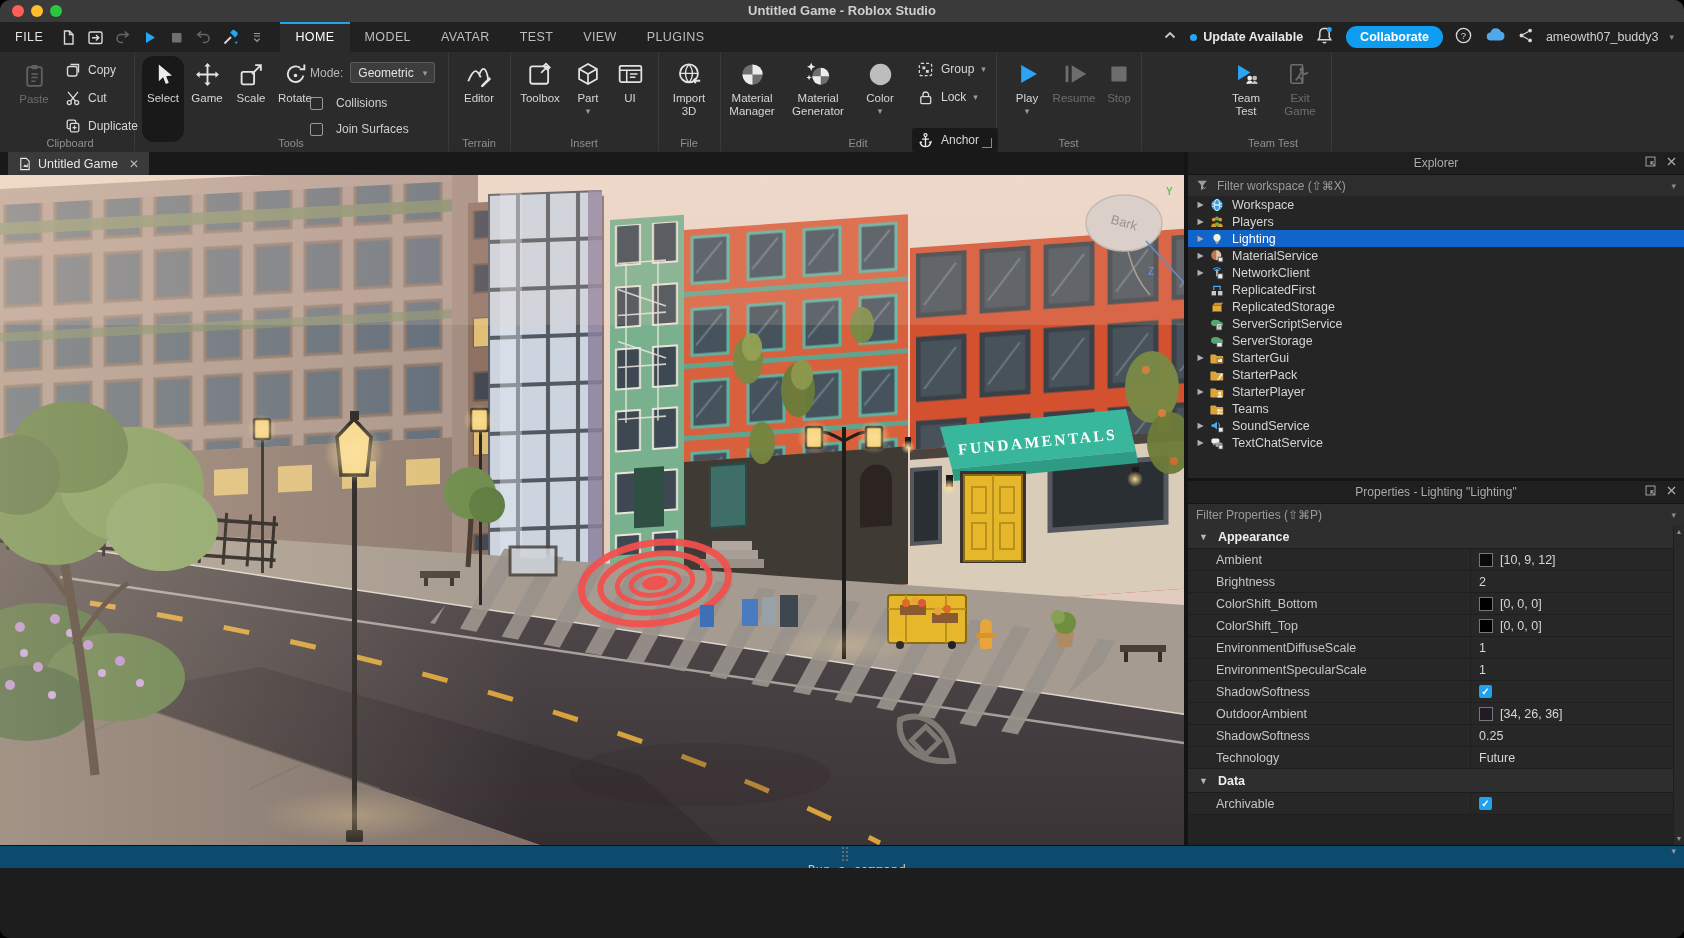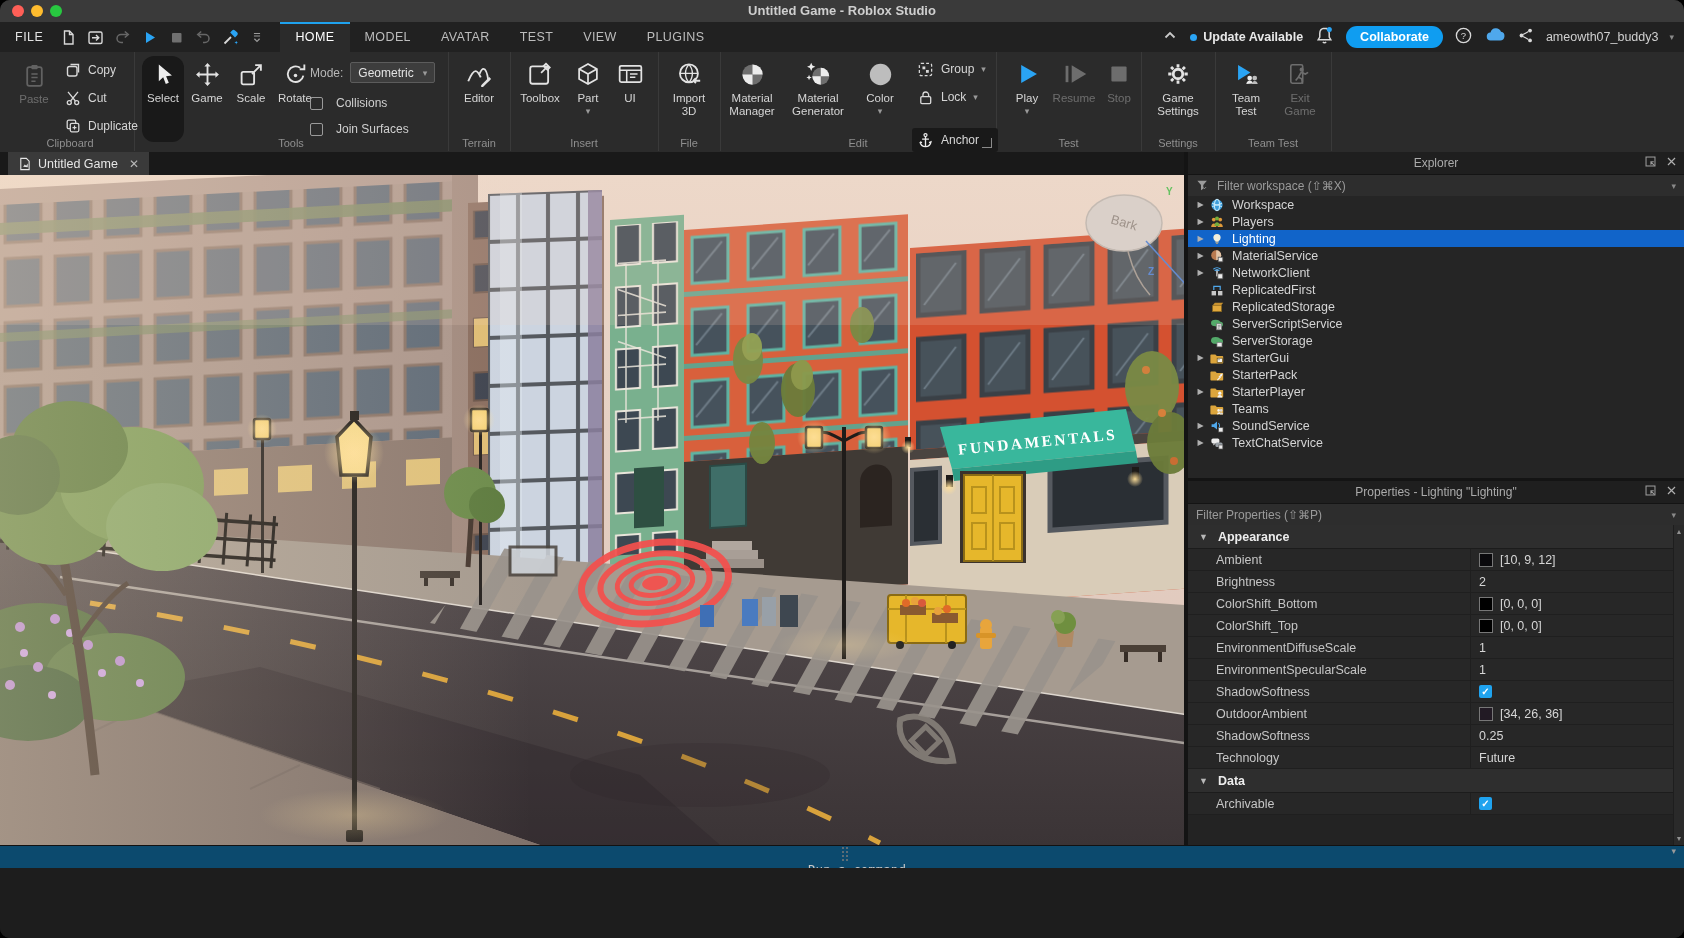--- a/index.html
+++ b/index.html
@@ -436,34 +436,20 @@
         <span class="ric">
             <svg width="26" height="26" viewBox="0 0 24 24">
               <rect x="5" y="5" width="14" height="14" rx="1" fill="#d9d9d9"></rect>
             </svg>
           </span>
         <span>Stop</span>
       </div>
       <div class="glabel">Test</div>
     </div>
 
-    <div class="rgroup" style="left:1141px;width:74px;">
-      <div class="rbtn" style="left:11px;top:4px;width:52px;height:86px;">
-        <span class="ric">
-            <svg width="26" height="26" viewBox="0 0 24 24">
-              <g stroke="#e3e3e3" stroke-width="2.6">
-                <path d="M12 3v3M12 18v3M3 12h3M18 12h3M5.6 5.6l2.1 2.1M16.3 16.3l2.1 2.1M18.4 5.6l-2.1 2.1M7.7 16.3l-2.1 2.1"></path>
-              </g>
-              <circle cx="12" cy="12" r="4.4" fill="none" stroke="#e3e3e3" stroke-width="2.6"></circle>
-            </svg>
-          </span>
-        <span>Game Settings</span>
-      </div>
-      <div class="glabel">Settings</div>
-    </div>
 
     <div class="rgroup" style="left:1215px;width:116px;">
       <div class="rbtn" style="left:8px;top:4px;width:46px;height:86px;">
         <span class="ric">
             <svg width="27" height="27" viewBox="0 0 24 24">
               <path d="M4.5 3.5v13.5L15.5 10.3z" fill="#2AA4F4"></path>
               <g fill="#ececec">
                 <circle cx="14.8" cy="15.2" r="2.1"></circle>
                 <path d="M11.8 20.5c.4-2 1.5-3.1 3-3.1 1.4 0 2.5 1 2.9 2.6z"></path>
               </g>

